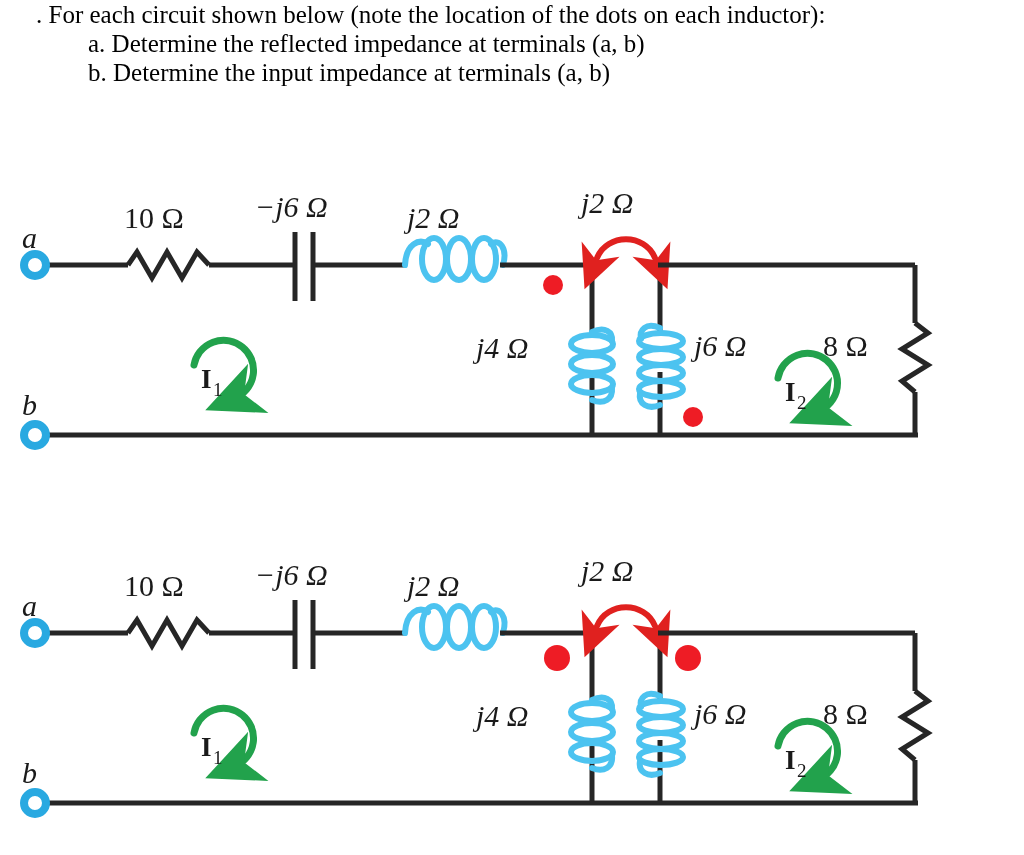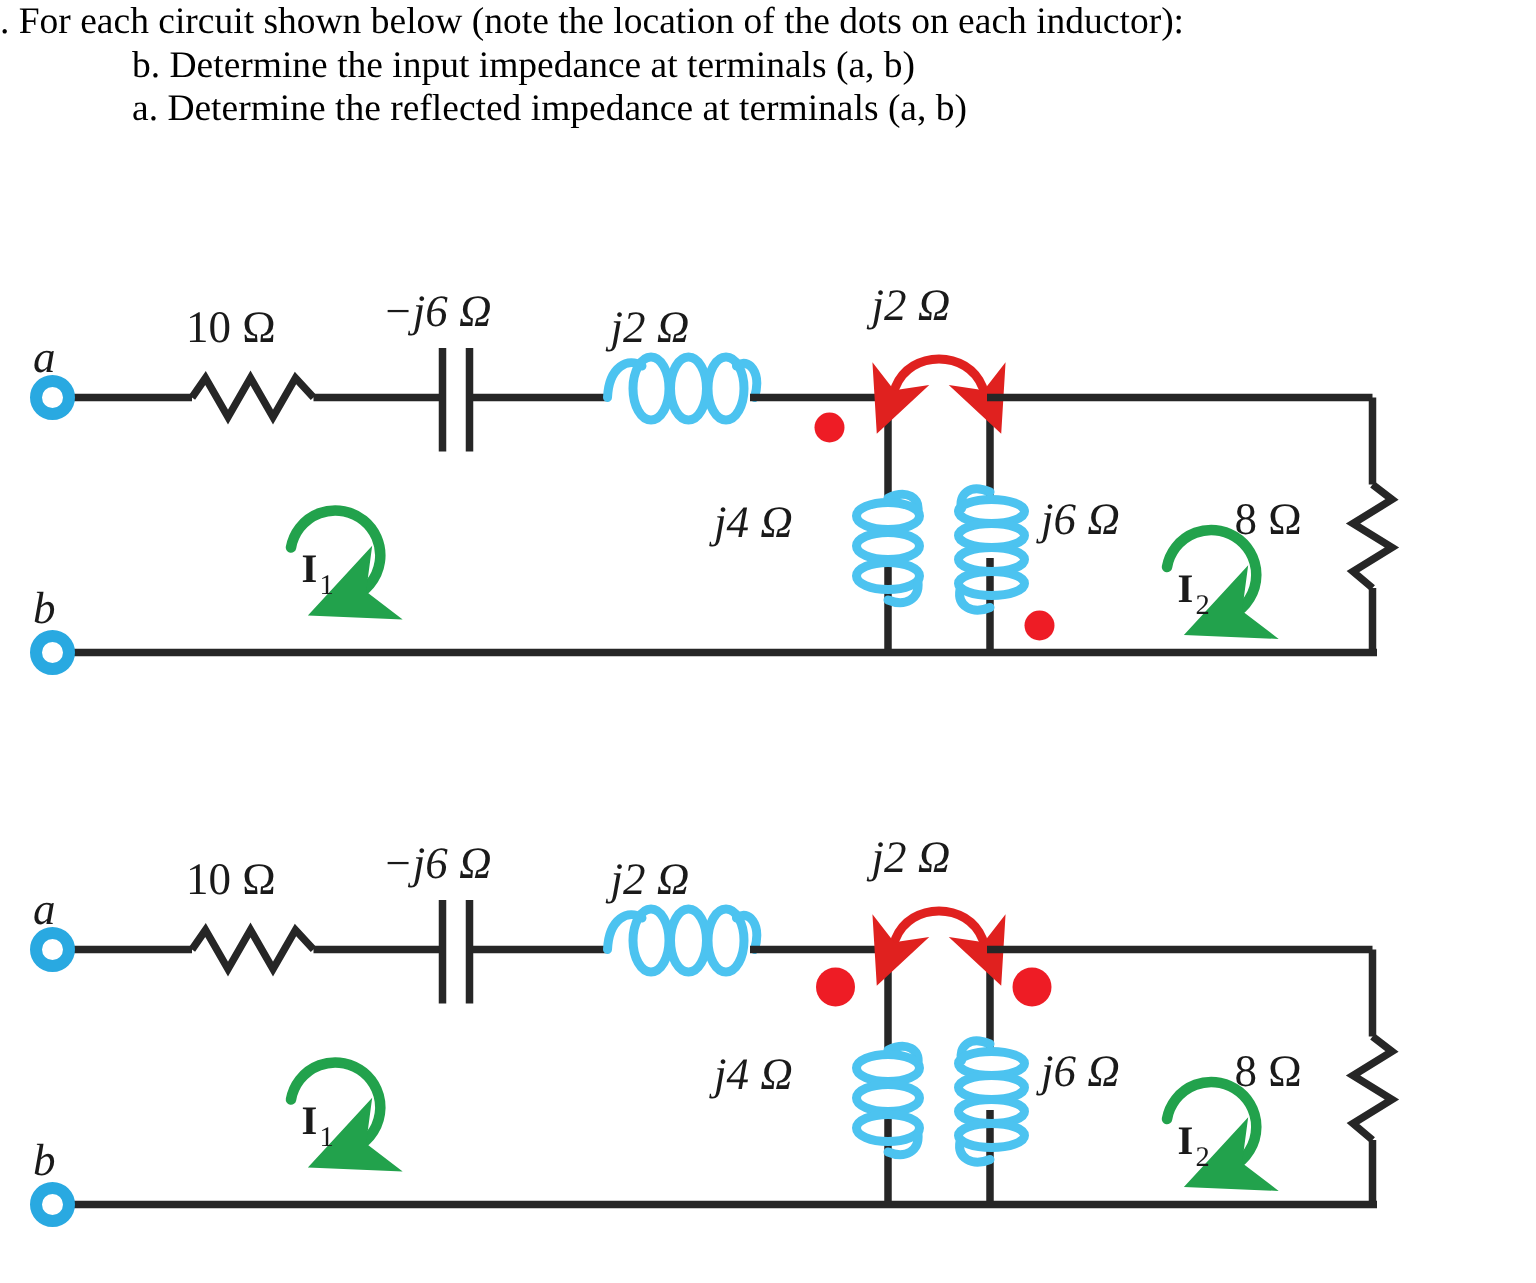--- a/index.html
+++ b/index.html
@@ -15,42 +15,42 @@
     position:absolute;
     left:0;top:0;
     width:1024px;
   }
   .prompt-line{
     font-size:25px;
     line-height:29px;
     white-space:pre;
     color:#000;
   }
-  .prompt-line.l0{padding-left:0px;}
+  .prompt-line.l0{padding-left:0px;margin-left:36px;}
   .prompt-line.l1{padding-left:88px;}
   .prompt-line.l2{padding-left:88px;}
   svg.circuit{
     position:absolute;
     left:0;
     display:block;
   }
   svg text{font-family:"Liberation Serif","DejaVu Serif",serif;}
   .lbl{font-size:30px;fill:#1a1a1a;}
   .lbl-i{font-size:30px;fill:#1a1a1a;font-style:italic;}
   .term-lbl{font-size:30px;font-style:italic;fill:#1a1a1a;}
   .cur-lbl{font-size:27px;font-weight:bold;fill:#1a1a1a;}
   .cur-sub{font-size:19px;fill:#1a1a1a;}
 </style>
 </head>
 <body>
 
 <div class="prompt">
   <div class="prompt-line l0">. For each circuit shown below (note the location of the dots on each inductor):</div>
+  <div class="prompt-line l1">a. Determine the reflected impedance at terminals (a, b)</div>
   <div class="prompt-line l2">b. Determine the input impedance at terminals (a, b)</div>
-  <div class="prompt-line l1">a. Determine the reflected impedance at terminals (a, b)</div>
 </div>
 
 <svg class="circuit" id="svg-c1" style="top:160px;" width="1024" height="310" viewBox="0 0 1024 310">
   <defs>
     <marker id="garrow1" markerWidth="9" markerHeight="9" refX="4" refY="4.2" orient="auto">
       <path d="M0.4,0.4 L8.6,4.2 L0.4,8.0 L2.6,4.2 Z" fill="#22a24c"></path>
     </marker>
     <marker id="rarrowA1" markerWidth="8" markerHeight="8" refX="6" refY="4" orient="auto">
       <path d="M7.6,0.6 L0.4,4 L7.6,7.4 L5.6,4 Z" fill="#e0211f"></path>
     </marker>

